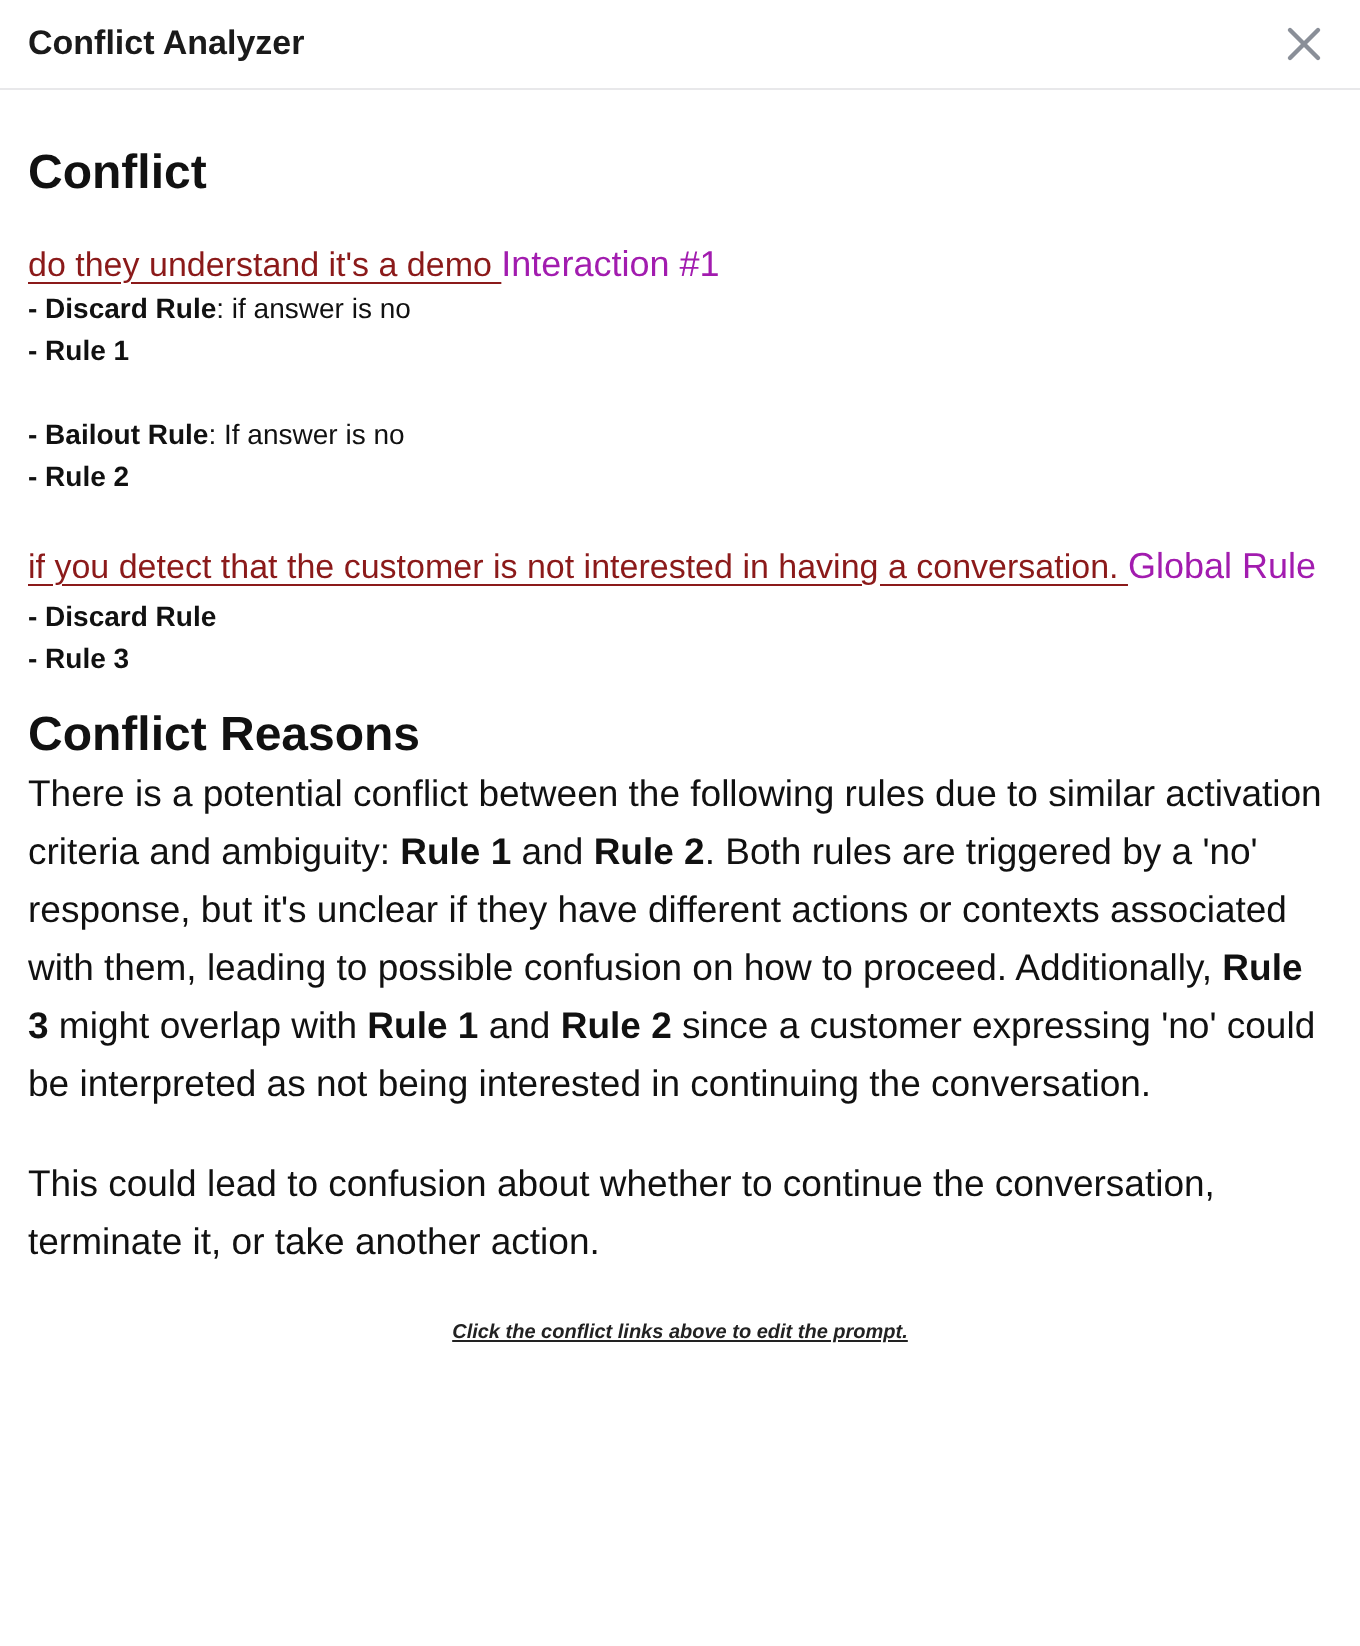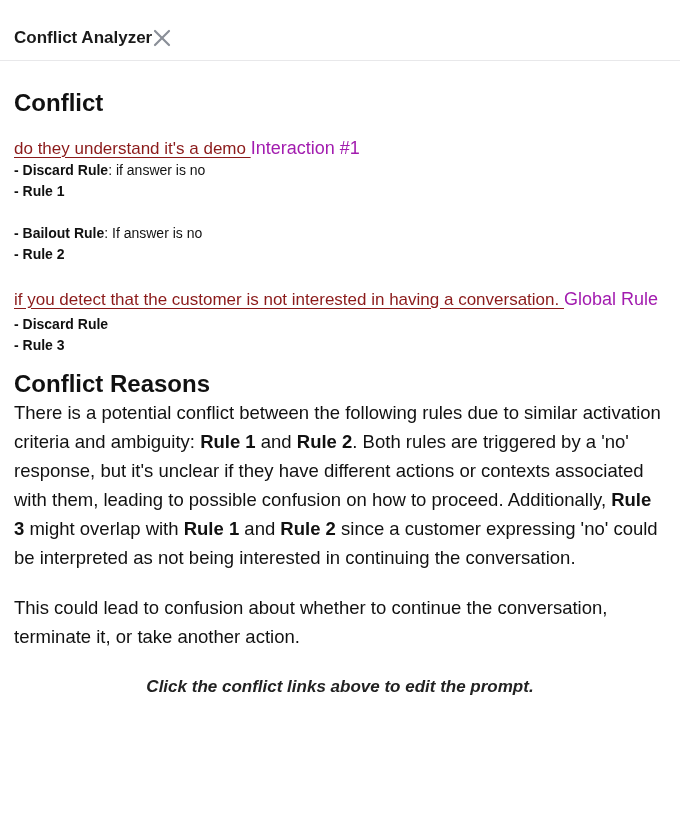--- a/index.html
+++ b/index.html
@@ -2,23 +2,22 @@
 <html><head>
   <meta charset="utf-8">
   <style>
     * { box-sizing: border-box; margin: 0; padding: 0; }
     html, body {
       width: 680px; height: 823px; background: #ffffff; overflow: hidden;
       font-family: "Liberation Sans", sans-serif; color: #111111;
     }
     .header {
       height: 45px; border-bottom: 1px solid #e8e8ea;
-      display: flex; align-items: center; 
+      display: flex; align-items: center; justify-content: space-between;
       padding: 0 14px;
-      margin-top: 16px;
     }
     .header-title { font-size: 17px; font-weight: bold; color: #1a1a1a; }
     .close-btn {
       width: 20px; height: 20px; position: relative; cursor: pointer; margin-right: 4px;
     }
     .close-btn svg { display: block; }
     .content { padding: 0 14px; }
     .h2 { font-size: 24px; font-weight: bold; color: #111; }
     .conflicts-title { margin-top: 28px; }
     .conflict { margin-top: 0; }
@@ -33,22 +32,22 @@
     .rule-line .rule-desc { font-size: 14px; }
     .c1 { margin-top: 20px; }
     .c2 { margin-top: 21px; }
     .c3 { margin-top: 21px; }
     .c3 .conflict-line { line-height: 27px; }
     .reasons-title { margin-top: 14px; }
     .reason-p { font-size: 18.5px; line-height: 29px; color: #111; }
     .reason-p b { font-weight: bold; }
     .reason-p2 { margin-top: 21px; }
     .footer-note {
-      text-align: center; font-size: 17px; font-style: italic; font-weight: bold;
-      color: #222; margin-top: 26px;
+      text-align: center; font-size: 10px; font-style: italic; font-weight: bold;
+      color: #222; margin-top: 26px; text-decoration: underline;
     }
   </style>
 </head>
 <body>
 
 <div class="header">
   <span class="header-title">Conflict Analyzer</span>
   <span class="close-btn">
     <svg width="20" height="20" viewBox="0 0 20 20">
       <line x1="3" y1="3" x2="17" y2="17" stroke="#8a8f98" stroke-width="2.2" stroke-linecap="round"></line>

